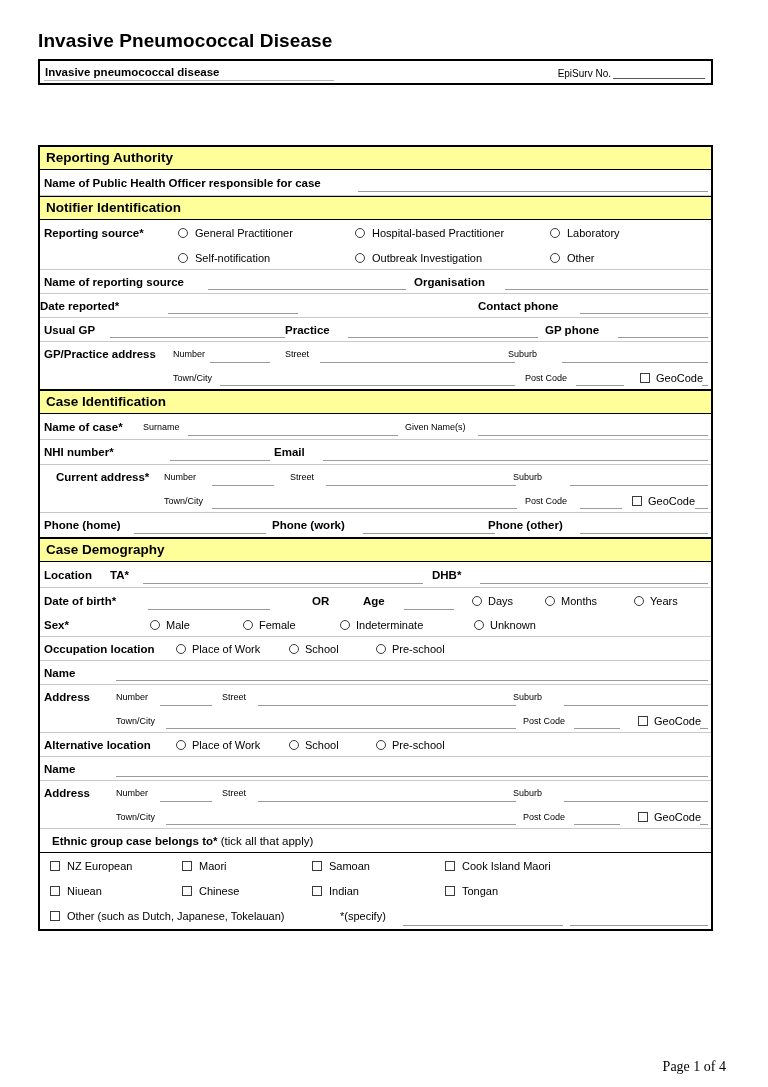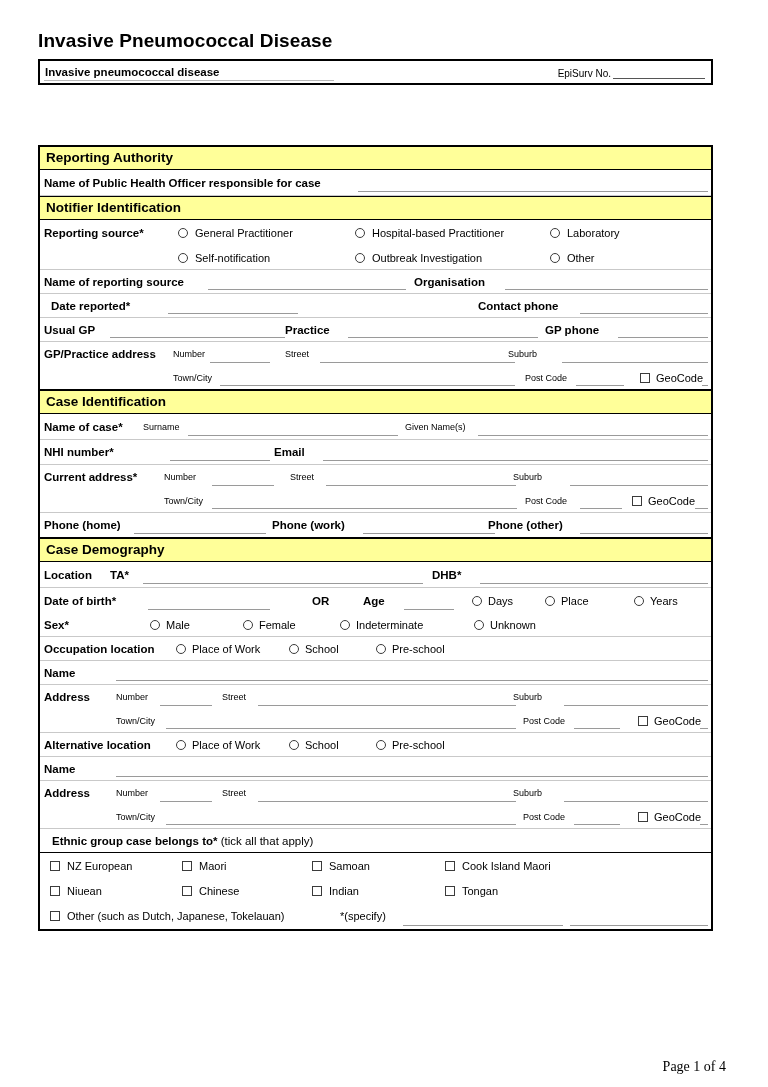--- a/index.html
+++ b/index.html
@@ -160,21 +160,21 @@
   </div>
 
   <div class="row" style="height:24px">
     <span class="lbl" style="left:4px">Name of reporting source</span>
     <span class="line" style="left:168px;width:198px"></span>
     <span class="lbl" style="left:374px">Organisation</span>
     <span class="line" style="left:465px;width:203px"></span>
   </div>
 
   <div class="row" style="height:24px">
-    <span class="lbl" style="left:11px">Date reported*</span>
+    <span class="lbl" style="left:0">Date reported*</span>
     <span class="line" style="left:128px;width:130px"></span>
     <span class="lbl" style="left:438px">Contact phone</span>
     <span class="line" style="left:540px;width:128px"></span>
   </div>
 
   <div class="row" style="height:24px">
     <span class="lbl" style="left:4px">Usual GP</span>
     <span class="line" style="left:70px;width:175px"></span>
     <span class="lbl" style="left:245px">Practice</span>
     <span class="line" style="left:308px;width:190px"></span>
@@ -213,21 +213,21 @@
   </div>
 
   <div class="row" style="height:25px">
     <span class="lbl" style="left:4px">NHI number*</span>
     <span class="line" style="left:130px;width:100px"></span>
     <span class="lbl" style="left:234px">Email</span>
     <span class="line" style="left:283px;width:385px"></span>
   </div>
 
   <div class="row nb" style="height:24px">
-    <span class="lbl" style="left:4px">Current address*</span>
+    <span class="lbl" style="left:16px">Current address*</span>
     <span class="slbl" style="left:124px">Number</span>
     <span class="line" style="left:172px;width:62px"></span>
     <span class="slbl" style="left:250px">Street</span>
     <span class="line" style="left:286px;width:190px"></span>
     <span class="slbl" style="left:473px">Suburb</span>
     <span class="line" style="left:530px;width:138px"></span>
   </div>
 
   <div class="row" style="height:24px">
     <span class="slbl" style="left:124px">Town/City</span>
@@ -260,21 +260,21 @@
 
   <div class="row nb" style="height:25px">
     <span class="lbl" style="left:4px">Date of birth*</span>
     <span class="line" style="left:108px;width:122px"></span>
     <span class="lbl" style="left:272px">OR</span>
     <span class="lbl" style="left:323px">Age</span>
     <span class="line" style="left:364px;width:50px"></span>
     <span class="radio" style="left:432px"></span>
     <span class="opt" style="left:448px">Days</span>
     <span class="radio" style="left:505px"></span>
-    <span class="opt" style="left:521px">Place</span>
+    <span class="opt" style="left:521px">Months</span>
     <span class="radio" style="left:594px"></span>
     <span class="opt" style="left:610px">Years</span>
   </div>
 
   <div class="row" style="height:24px">
     <span class="lbl" style="left:4px">Sex*</span>
     <span class="radio" style="left:110px"></span>
     <span class="opt" style="left:126px">Male</span>
     <span class="radio" style="left:203px"></span>
     <span class="opt" style="left:219px">Female</span>

